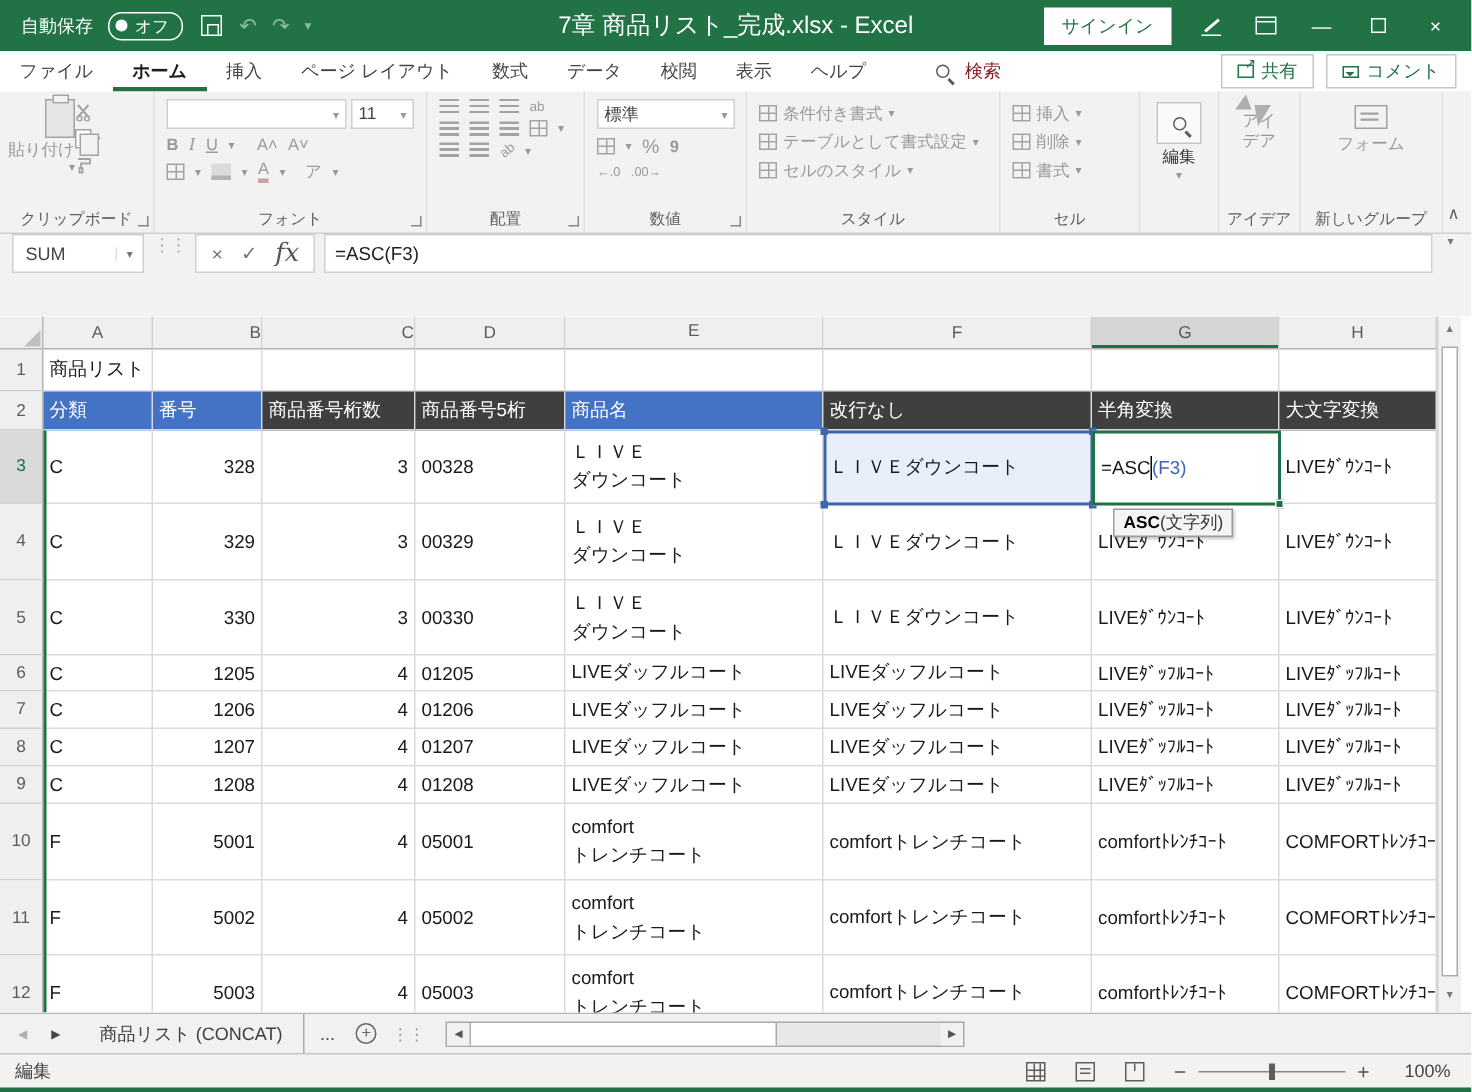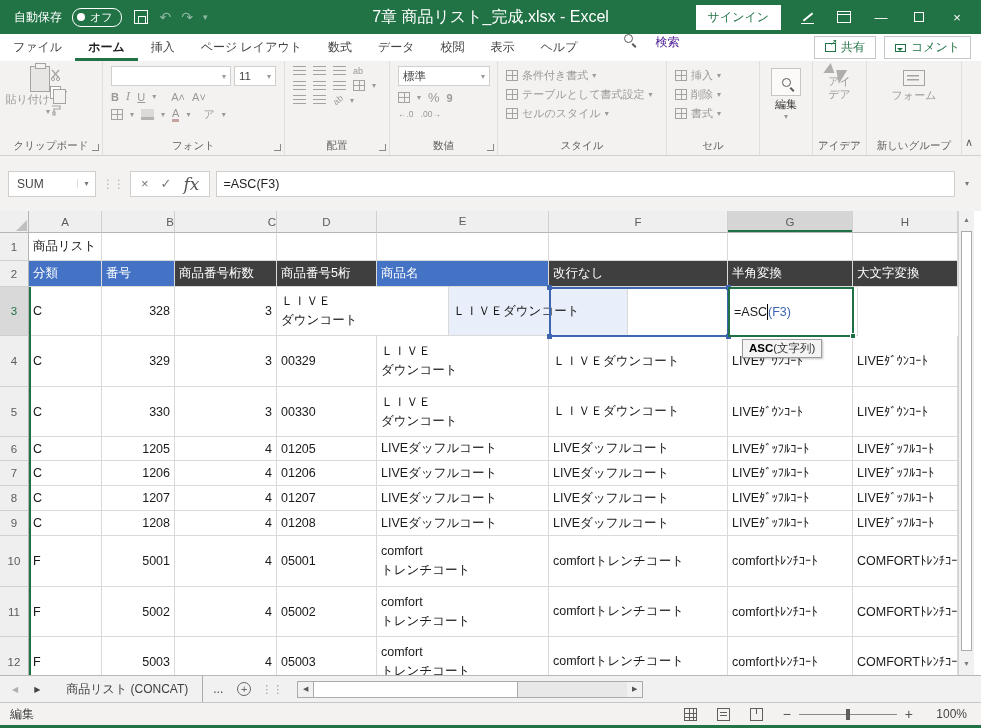--- a/index.html
+++ b/index.html
@@ -26,21 +26,21 @@
   .inkpen { width:16px; height:16px; position:relative; }
   .inkpen::before { content:""; position:absolute; left:2px; top:7px; width:12px; height:2px; background:#fff; transform:rotate(-40deg); }
   .inkpen::after { content:""; position:absolute; left:1px; bottom:1px; width:13px; height:1.5px; background:#fff; }
   .ribopt { width:14px; height:12px; border:1px solid #fff; position:relative; }
   .ribopt::before { content:""; position:absolute; left:0; top:2px; right:0; height:1px; background:#fff; }
 
   
   .tabrow { height:27px; background:#fff; display:flex; align-items:stretch; font-size:12px; color:#444; flex:0 0 auto; }
   .rtab { display:flex; align-items:center; padding:0 13px; }
   .rtab.active { color:#1e1e1e; font-weight:bold; box-shadow:inset 0 -3px 0 #217346; }
-  .tr-search { display:flex; align-items:flex-start; gap:22px; margin-left:34px; color:#4c1d95; }
+  .tr-search { display:flex; align-items:center; gap:10px; margin-left:34px; color:#7f1d1d; }
   .mag { width:9px; height:9px; border:1.5px solid #5a5a5a; border-radius:50%; position:relative; display:inline-block; }
   .mag::after { content:""; position:absolute; left:8px; top:8px; width:5px; height:1.5px; background:#5a5a5a; transform:rotate(45deg); transform-origin:0 0; }
   .tr-right { margin-left:auto; display:flex; align-items:center; gap:8px; padding-right:10px; }
   .pillbtn { display:flex; align-items:center; gap:5px; border:1px solid #c8c6c4; background:#fff; color:#217346; font-size:12px; padding:2px 10px; font-family:inherit; }
   .share-ic { width:11px; height:9px; border:1px solid #217346; position:relative; display:inline-block; }
   .share-ic::after { content:"↗"; position:absolute; top:-7px; left:4px; font-size:9px; color:#217346; }
   .cmt-ic { width:11px; height:8px; border:1px solid #217346; position:relative; display:inline-block; }
   .cmt-ic::after { content:""; position:absolute; left:1px; bottom:-3px; border:3px solid transparent; border-top-color:#217346; }
 
   
@@ -62,21 +62,21 @@
   .copy-ic::after { content:""; position:absolute; left:2px; top:2px; width:11px; height:13px; border:1px solid #a5a3a1; background:#f3f2f1; }
   .st-row { display:flex; align-items:center; gap:4px; height:19px; white-space:nowrap; color:#9b9998; }
   .cell-row { display:flex; align-items:center; gap:4px; height:19px; color:#9b9998; }
   .edit-btn { width:30px; height:28px; border:1px solid #c8c6c4; background:#fbfaf9; display:flex; align-items:center; justify-content:center; margin:2px auto 1px; }
   .bolt { width:0; height:0; border-left:7px solid transparent; border-right:4px solid transparent; border-top:14px solid #b0aeac; transform:skewX(-18deg); margin:4px auto 0; }
   .bolt2 { width:0; height:0; border-left:4px solid transparent; border-right:7px solid transparent; border-bottom:10px solid #b0aeac; transform:skewX(-18deg); margin:-21px auto 0 8px; }
   .form-ic { width:22px; height:16px; border:1px solid #a5a3a1; margin:4px auto 2px; background:linear-gradient(#a5a3a1,#a5a3a1) 3px 4px/12px 1.5px no-repeat,linear-gradient(#a5a3a1,#a5a3a1) 3px 8px/12px 1.5px no-repeat; }
   .collapse-ch { align-self:flex-end; margin:0 8px 6px auto; color:#605e5c; font-size:11px; }
 
   
-  .fstrip { height:55px; background:#f3f2f1; display:flex; align-items:center; padding:0 8px; gap:6px; flex:0 0 auto; }
+  .fstrip { height:55px; background:#f3f2f1; display:flex; align-items:flex-start; padding:0 8px; gap:6px; flex:0 0 auto; }
   .namebox { width:88px; height:26px; background:#fff; border:1px solid #d1cfcd; display:flex; align-items:center; font-size:12px; color:#444; }
   .namebox .nm { flex:1; padding-left:8px; }
   .nb-arrow { width:18px; text-align:center; font-size:8px; color:#777; border-left:1px solid #e1dfdd; }
   .fb-dots { color:#b5b3b1; font-size:12px; letter-spacing:-1px; }
   .fb-btns { display:flex; align-items:center; gap:12px; background:#fff; border:1px solid #d1cfcd; height:26px; padding:0 10px; color:#777; font-size:13px; }
   .fb-fx { font-family:"DejaVu Serif","Liberation Serif",serif; font-style:italic; font-size:17px; color:#555; }
   .fb-input { flex:1; height:26px; background:#fff; border:1px solid #d1cfcd; display:flex; align-items:center; padding-left:6px; font-size:12.5px; color:#222; }
   .fb-exp { font-size:8px; color:#777; padding:0 4px; }
 
   
@@ -419,20 +419,21 @@
       <div class="cell cF hd">改行なし</div>
       <div class="cell cG hd">半角変換</div>
       <div class="cell cH hd">大文字変換</div>
     </div>
 
     <div class="row" style="height:49px">
       <div class="rh sel">3</div>
       <div class="cell cA">C</div>
       <div class="cell cB">328</div>
       <div class="cell cC">3</div>
+      <div class="cell cD">00328</div>
       <div class="cell cE">ＬＩＶＥ
 ダウンコート</div>
       <div class="cell cF refcell">ＬＩＶＥダウンコート</div>
       <div class="cell cG"></div>
       <div class="cell cH">LIVEﾀﾞｳﾝｺｰﾄ</div>
     </div>
 
     <div class="row" style="height:51px">
       <div class="rh">4</div>
       <div class="cell cA">C</div>

